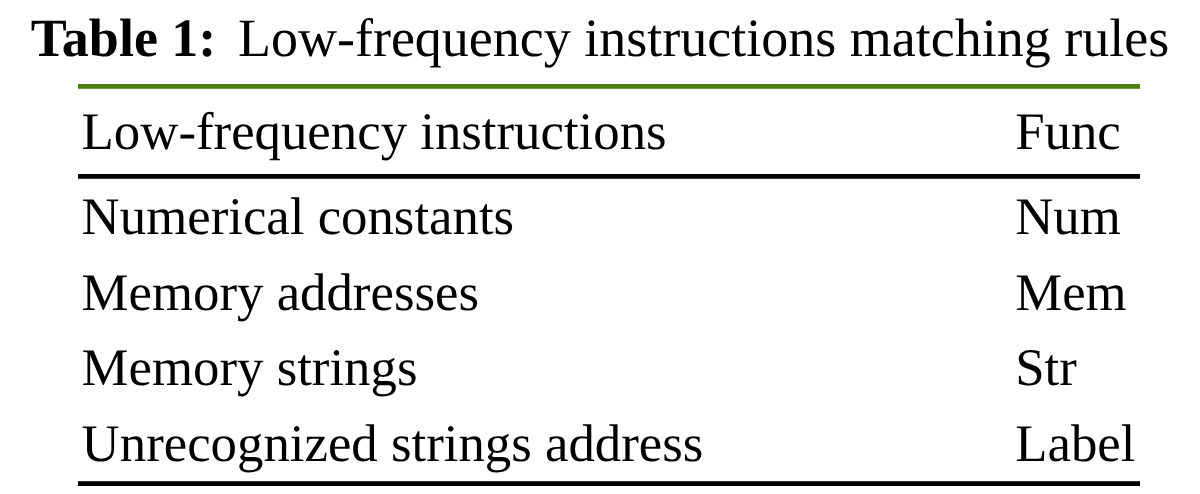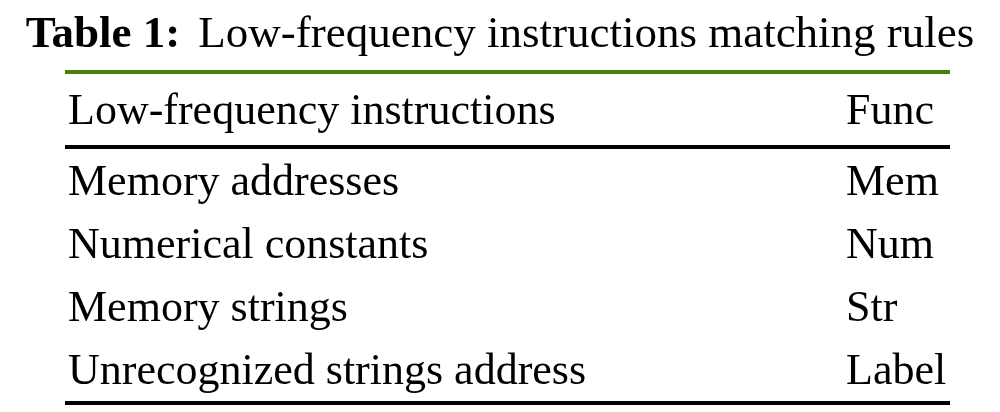--- a/index.html
+++ b/index.html
@@ -77,27 +77,27 @@
   </div>
 
   <div class="rules-table">
 
     <div class="thead-row">
       <div class="cell-instruction">Low-frequency instructions</div>
       <div class="cell-label">Func</div>
     </div>
 
     <div class="trow">
-      <div class="cell-instruction">Memory addresses</div>
-      <div class="cell-label">Mem</div>
+      <div class="cell-instruction">Numerical constants</div>
+      <div class="cell-label">Num</div>
     </div>
 
     <div class="trow">
-      <div class="cell-instruction">Numerical constants</div>
-      <div class="cell-label">Num</div>
+      <div class="cell-instruction">Memory addresses</div>
+      <div class="cell-label">Mem</div>
     </div>
 
     <div class="trow">
       <div class="cell-instruction">Memory strings</div>
       <div class="cell-label">Str</div>
     </div>
 
     <div class="trow">
       <div class="cell-instruction">Unrecognized strings address</div>
       <div class="cell-label">Label</div>

